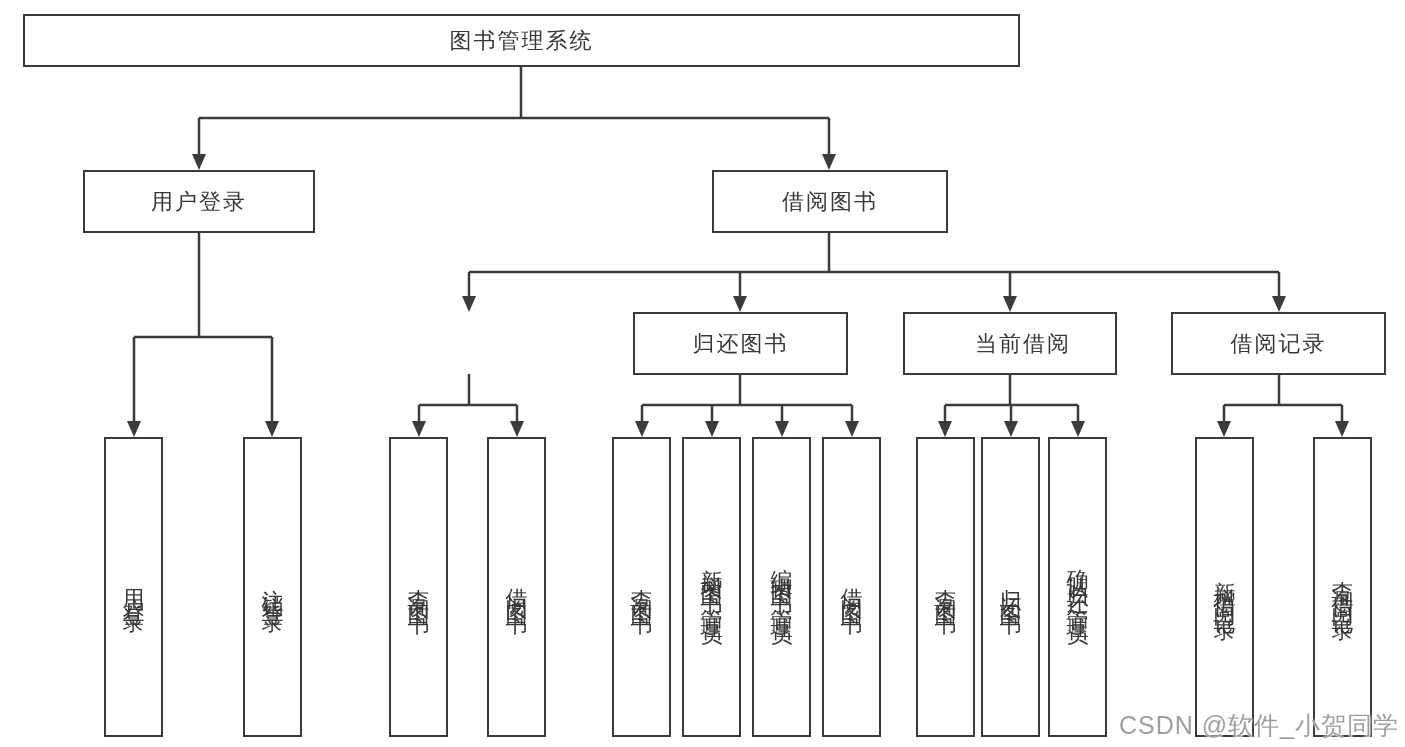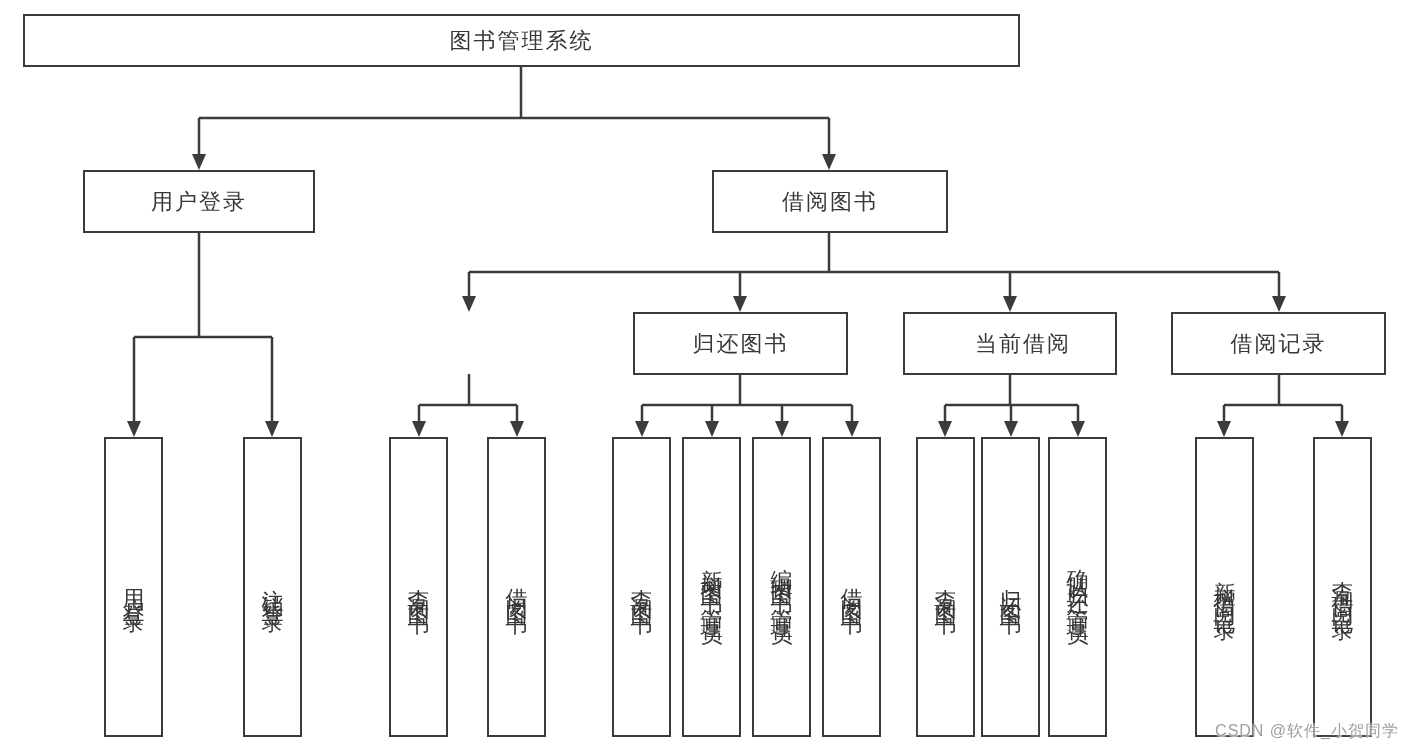--- a/index.html
+++ b/index.html
@@ -38,21 +38,21 @@
     color: var(--text, #373737);
     font-size: 22px;
     letter-spacing: 8px;
     line-height: 1;
     max-height: 288px;
   }
   .watermark {
     position: absolute;
     right: 6px;
     bottom: 5px;
-    font-size: 16px;
+    font-size: 25px;
     letter-spacing: 1px;
     color: var(--watermark, #9e9e9e);
     text-shadow: 0 0 3px #ffffff, 1px 1px 2px #ffffff;
     white-space: nowrap;
   }
 </style>
 </head>
 <body>
 
 <div class="canvas">

